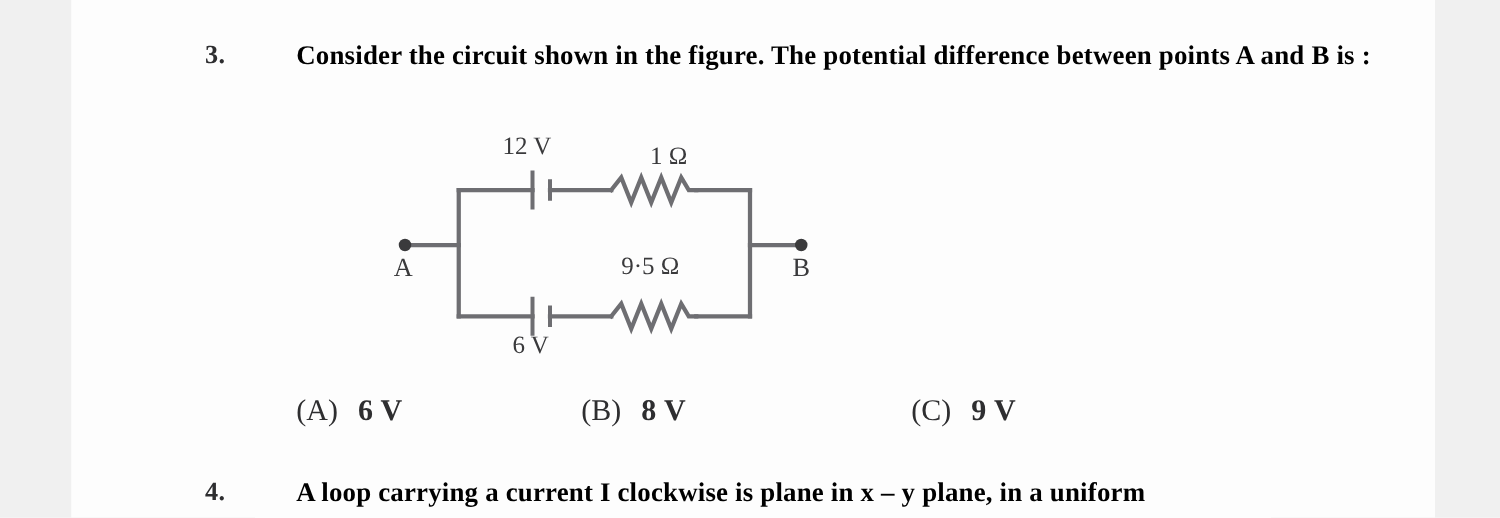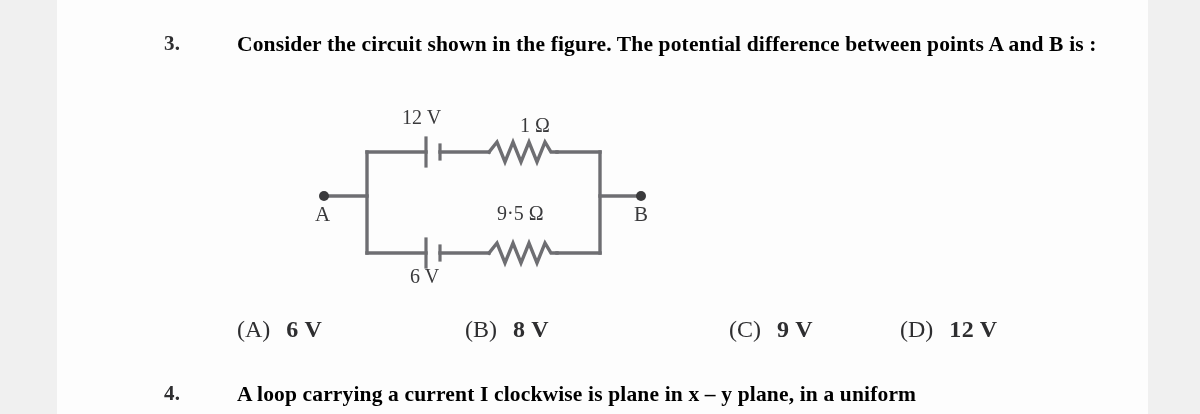--- a/index.html
+++ b/index.html
@@ -140,22 +140,19 @@
 
   <div class="opt" id="opt-a">
     <span class="tag">(A)</span><span class="val">6 V</span>
   </div>
   <div class="opt" id="opt-b">
     <span class="tag">(B)</span><span class="val">8 V</span>
   </div>
   <div class="opt" id="opt-c">
     <span class="tag">(C)</span><span class="val">9 V</span>
   </div>
-  <div class="opt" id="opt-d">
-    <span class="tag">(D)</span><span class="val">12 V</span>
-  </div>
 
   <div class="qblock">
     <div class="qnum" id="q4-num">4.</div>
     <div class="qtext" id="q4-text">A loop carrying a current I clockwise is plane in x – y plane, in a uniform</div>
   </div>
 
 </div>
 
 </body></html>

